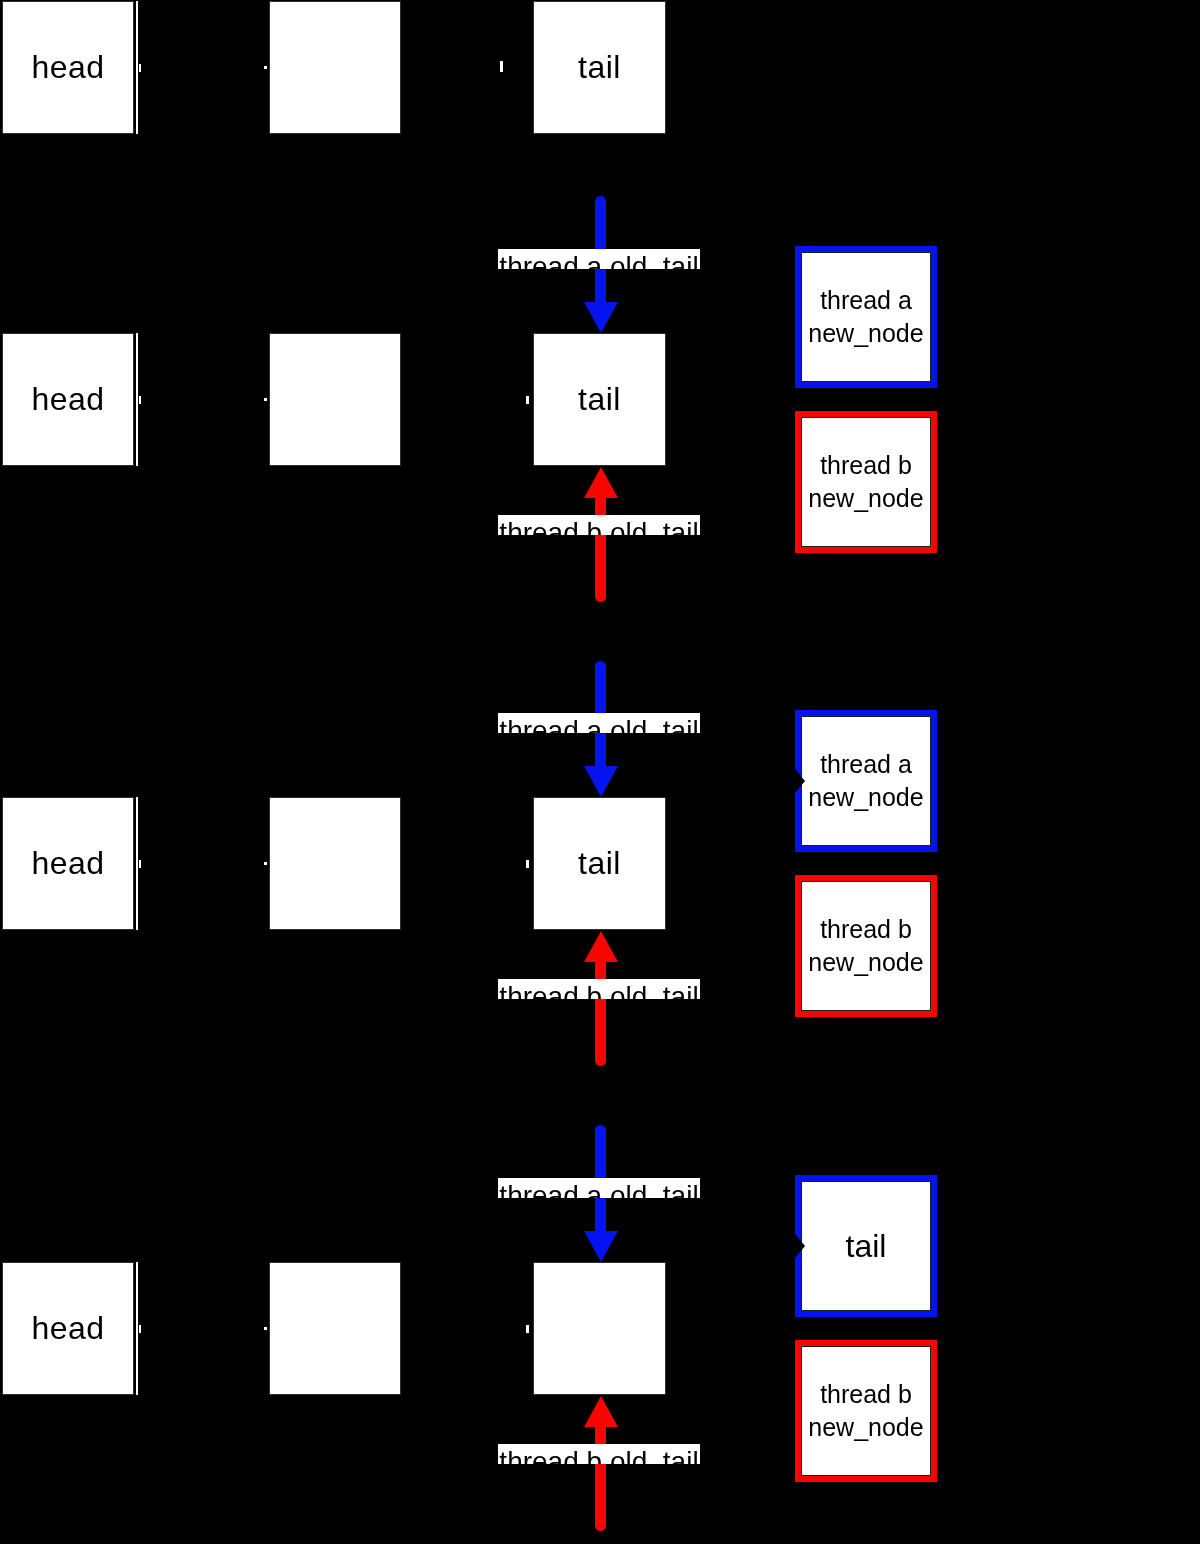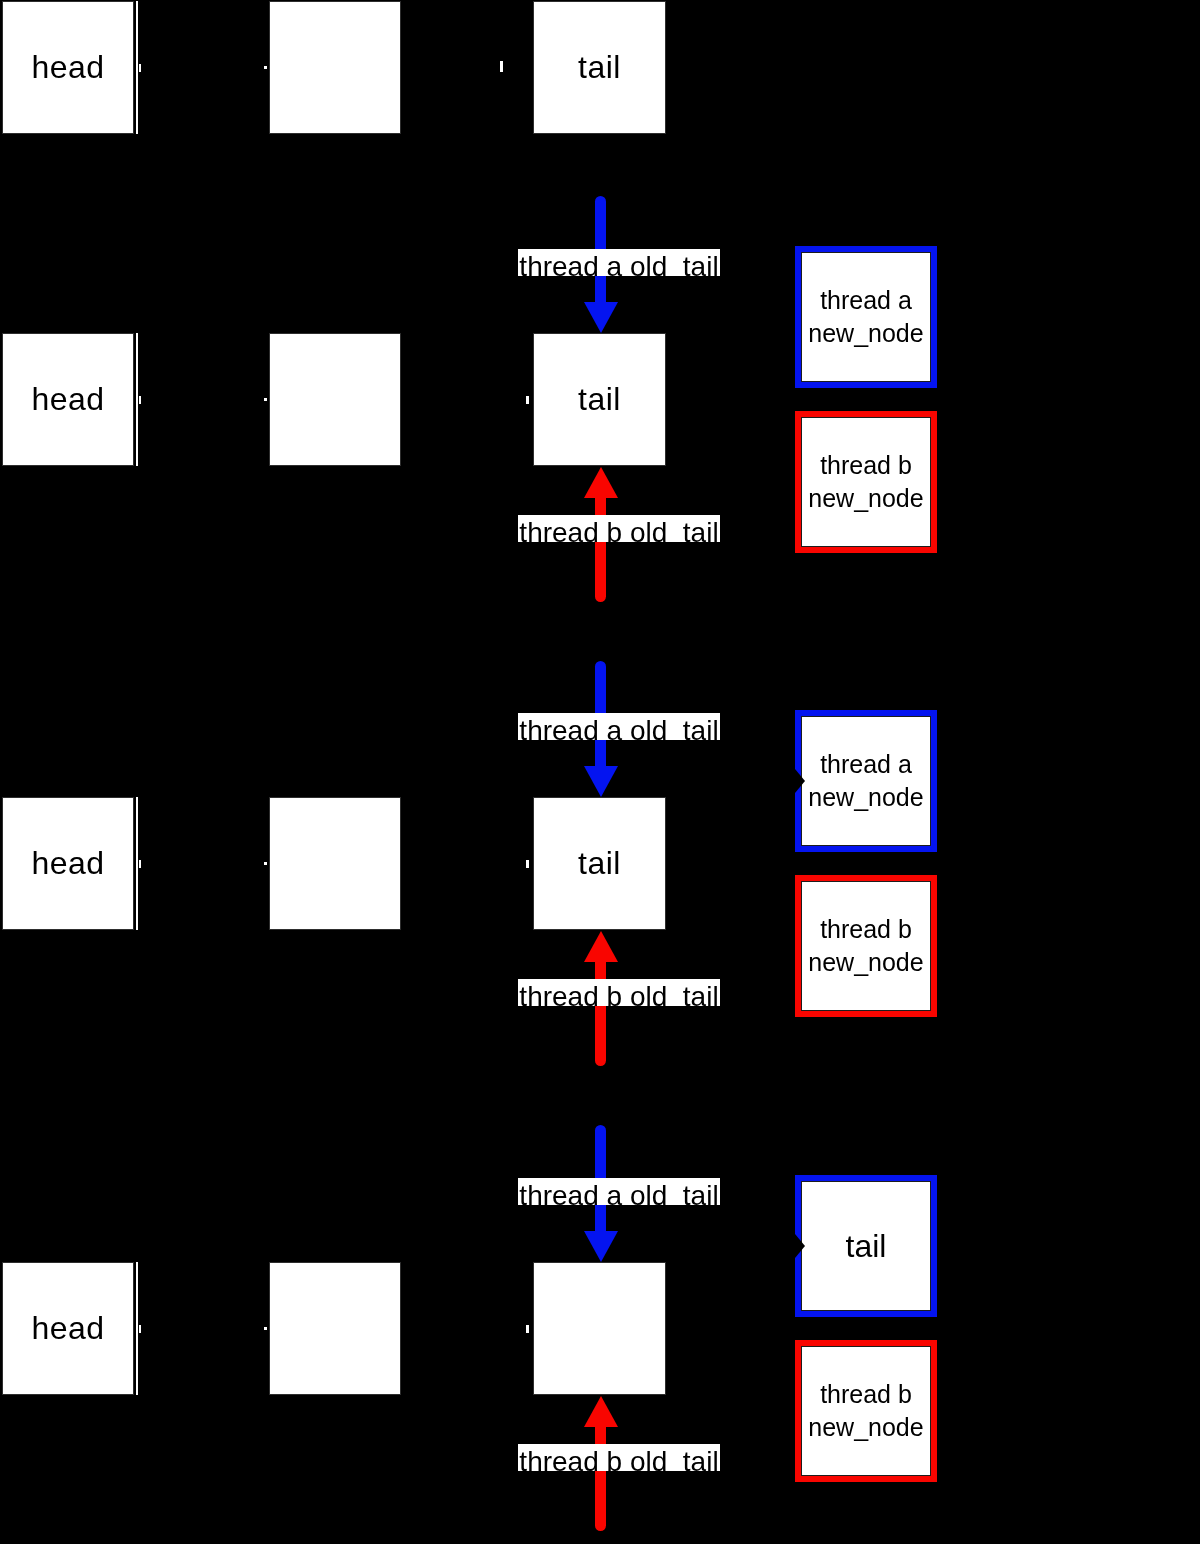--- a/index.html
+++ b/index.html
@@ -9,23 +9,23 @@
   }
   .layer{position:absolute;inset:0;text-decoration:underline;}
   .wbox{
     position:absolute;width:132px;height:133px;background:var(--box_fill,#fff);
     border:1px solid #2e2e2e;box-sizing:border-box;
     display:flex;align-items:center;justify-content:center;
   }
   .wbox.center{width:133px;}
   .box-label{font-size:32px;color:var(--text,#000);letter-spacing:0.5px;}
   .strip{
-    position:absolute;left:498px;width:202px;height:27px;background:#fff;
+    position:absolute;left:498px;width:202px;height:20px;background:#fff;
     color:var(--text,#000);font-size:28px;line-height:36px;text-align:center;
-    white-space:nowrap;overflow:hidden;z-index:3;margin-left:20px;
+    white-space:nowrap;overflow:hidden;z-index:3;
   }
   .shaft{position:absolute;left:595px;width:11px;height:110px;z-index:2;}
   .shaft.blue{background:var(--blue,#0414f0);border-radius:6px 6px 0 0;}
   .shaft.red{background:var(--red,#f90500);border-radius:0 0 6px 6px;}
   .tri{position:absolute;left:584px;width:0;height:0;
        border-left:17px solid transparent;border-right:17px solid transparent;z-index:2;}
   .tri.down{border-top:31px solid var(--blue,#0414f0);}
   .tri.up{border-bottom:31px solid var(--red,#f90500);}
   .nnbox{
     position:absolute;left:795px;width:142px;height:142px;box-sizing:border-box;

